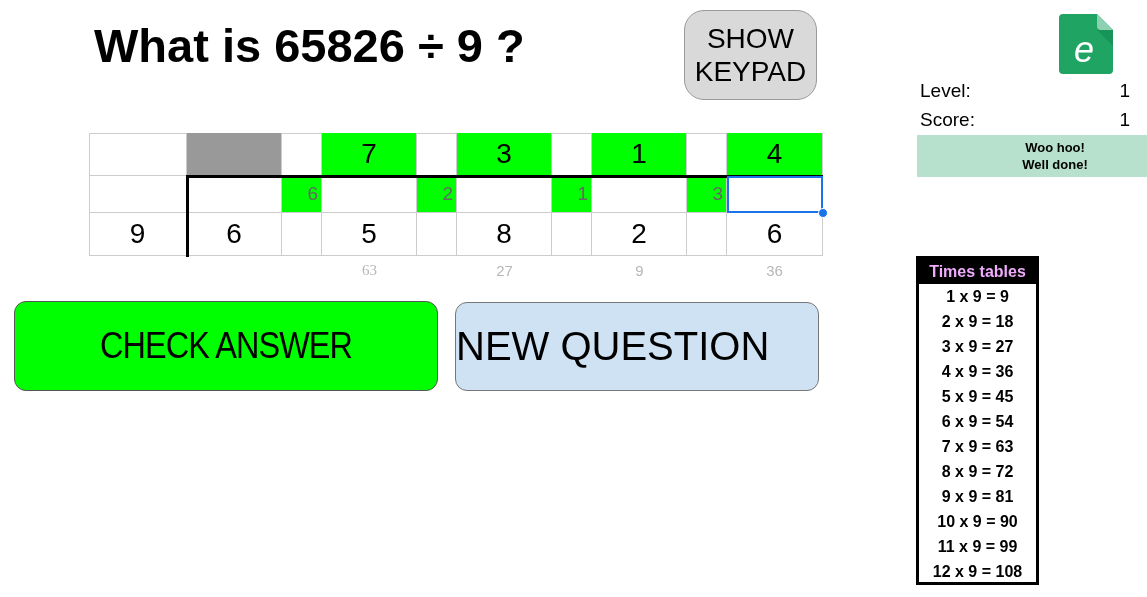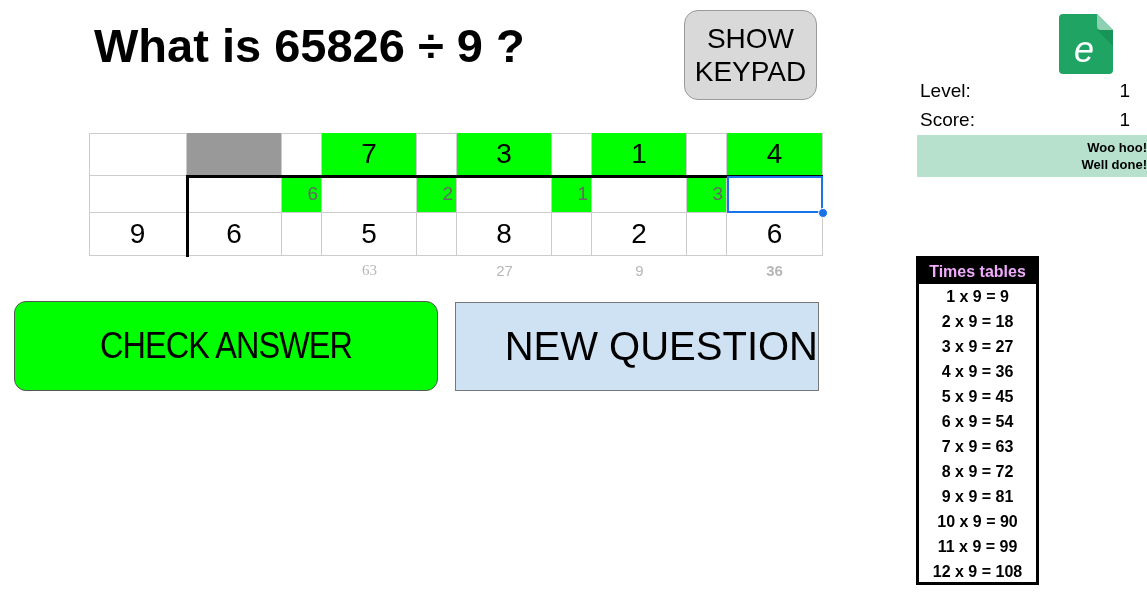--- a/index.html
+++ b/index.html
@@ -1,49 +1,49 @@
 <!DOCTYPE html>
 <html><head>
 <meta charset="utf-8">
 <style>
   * { box-sizing: border-box; margin: 0; padding: 0; }
   html, body { width: 1147px; height: 597px; background: #ffffff; overflow: hidden; font-family: "Liberation Sans", sans-serif; color: #000; }
   .abs { position: absolute; }
 
   .question { left: 94px; top: 18px; font-size: 47px; line-height: 56px; white-space: nowrap; font-weight: bold; }
 
-  .keypad-btn { left: 684px; top: 10px; width: 133px; height: 90px; background: #d9d9d9; border: 1px solid #9a9a9a; border-radius: 14px;
+  .keypad-btn { left: 684px; top: 10px; width: 133px; height: 90px; background: #d9d9d9; border: 1px solid #9a9a9a; border-radius: 20px;
     display: flex; flex-direction: column; align-items: center; justify-content: center; font-size: 28px; line-height: 33px; cursor: pointer; }
 
   
   .grid { left: 89px; top: 133px; width: 734px; height: 124px; }
   .cell { position: absolute; border-right: 1px solid #cccccc; border-bottom: 1px solid #cccccc; display: flex; align-items: center; justify-content: center; font-size: 28px; }
   .cell.small { font-size: 19px; color: #666666; justify-content: flex-end; padding-right: 3px; }
   .green { background: #00ff00; }
   .grey { background: #999999; }
   .grid-top { position: absolute; left: 0; top: 0; width: 734px; height: 1px; background: #cccccc; }
   .grid-left { position: absolute; left: 0; top: 0; width: 1px; height: 123px; background: #cccccc; }
   .bar-h { position: absolute; left: 98px; top: 42px; width: 636px; height: 3px; background: #000; }
   .bar-v { position: absolute; left: 97px; top: 42px; width: 3px; height: 82px; background: #000; }
   .sel { position: absolute; left: 638px; top: 43px; width: 96px; height: 37px; border: 2px solid #1a73e8; }
   .sel-handle { position: absolute; left: 729px; top: 75px; width: 10px; height: 10px; border-radius: 50%; background: #1a73e8; border: 1px solid #fff; }
 
   .hint { position: absolute; top: 262px; font-size: 15px; color: #b7b7b7; width: 95px; text-align: center; }
 
   .check-btn { left: 14px; top: 301px; width: 424px; height: 90px; background: #00ff00; border: 1px solid #555; border-radius: 12px;
     display: flex; align-items: center; justify-content: center; font-size: 36px; cursor: pointer; letter-spacing: -1px; }
   .check-btn span { transform: scaleX(0.9); display: inline-block; }
-  .new-btn { left: 455px; top: 302px; width: 364px; height: 89px; background: #cfe2f3; border: 1px solid #777; border-radius: 0;
-    display: flex; align-items: center; justify-content: flex-end; font-size: 40px; cursor: pointer; }
+  .new-btn { left: 455px; top: 302px; width: 364px; height: 89px; background: #cfe2f3; border: 1px solid #777; border-radius: 12px;
+    display: flex; align-items: center; justify-content: flex-start; font-size: 40px; cursor: pointer; }
 
   
   .logo { left: 1059px; top: 14px; width: 54px; height: 60px; }
   .stat-row { left: 920px; width: 210px; display: flex; justify-content: space-between; font-size: 19px; }
   .msg { left: 917px; top: 135px; width: 230px; height: 42px; background: #b7e1cd; font-size: 13px; font-weight: bold;
-    display: flex; flex-direction: column; align-items: flex-end; justify-content: center; line-height: 17px; padding-left: 46px; }
+    display: flex; flex-direction: column; align-items: center; justify-content: center; line-height: 17px; padding-left: 46px; }
 
   .tt { left: 916px; top: 256px; width: 123px; height: 329px; border: 3px solid #000; }
   .tt-head { background: #000; color: #f0abfc; font-weight: bold; font-size: 16px; height: 25px; display: flex; align-items: center; justify-content: center; }
   .tt-row { height: 25px; display: flex; align-items: center; justify-content: center; font-weight: bold; font-size: 16px; }
 </style>
 </head>
 <body>
 
 <div class="abs question">What is 65826 ÷ 9 ?</div>
 
@@ -91,21 +91,21 @@
 
   <div class="bar-h"></div>
   <div class="bar-v"></div>
   <div class="sel"></div>
   <div class="sel-handle"></div>
 </div>
 
 <div class="hint" style="left:322px;font-family:Liberation Serif, serif;">63</div>
 <div class="hint" style="left:457px;">27</div>
 <div class="hint" style="left:592px;">9</div>
-<div class="hint" style="left:727px;font-weight:bold;">36</div>
+<div class="hint" style="left:727px;">36</div>
 
 <div class="abs check-btn">
   <span>CHECK ANSWER</span>
 </div>
 <div class="abs new-btn">
   <span>NEW QUESTION</span>
 </div>
 
 <div class="abs logo">
   <svg width="54" height="60" viewBox="0 0 54 60">

